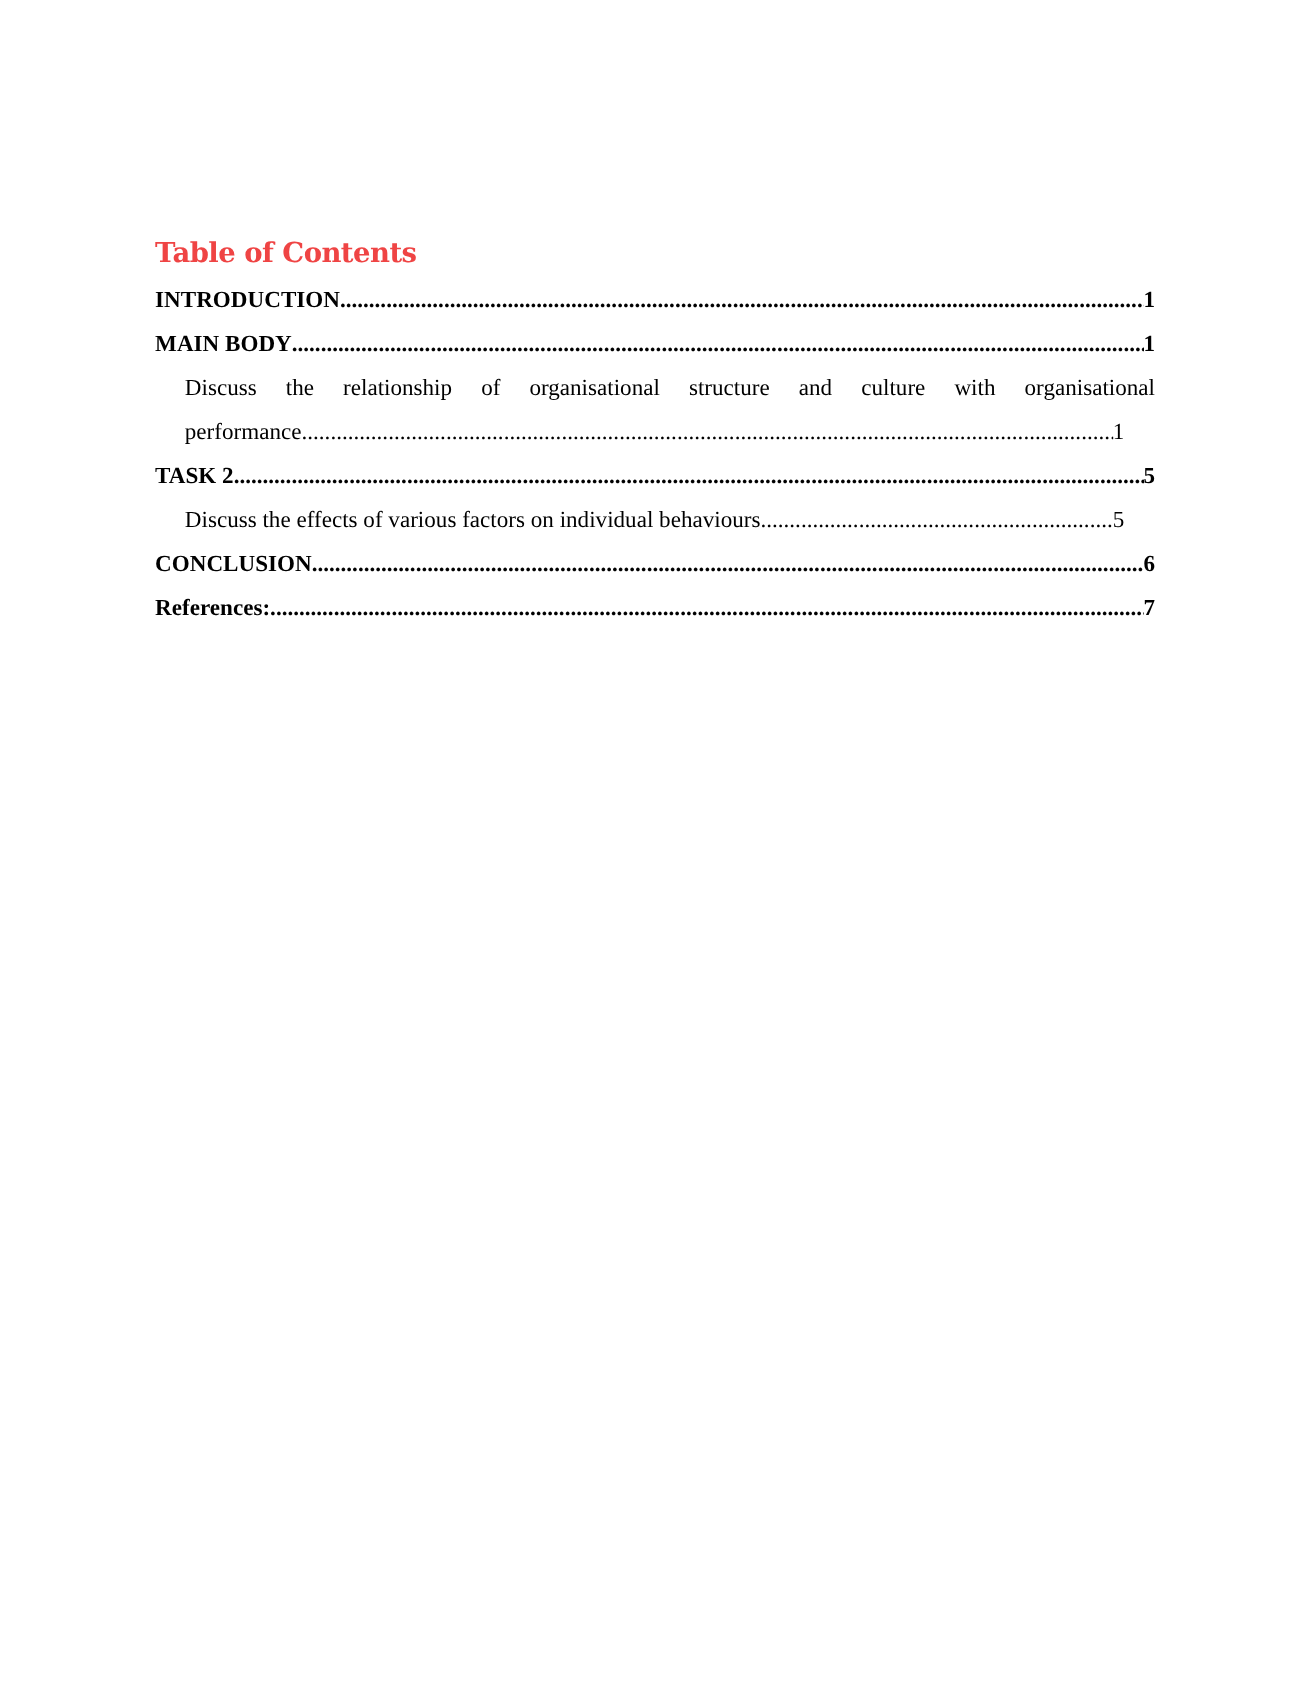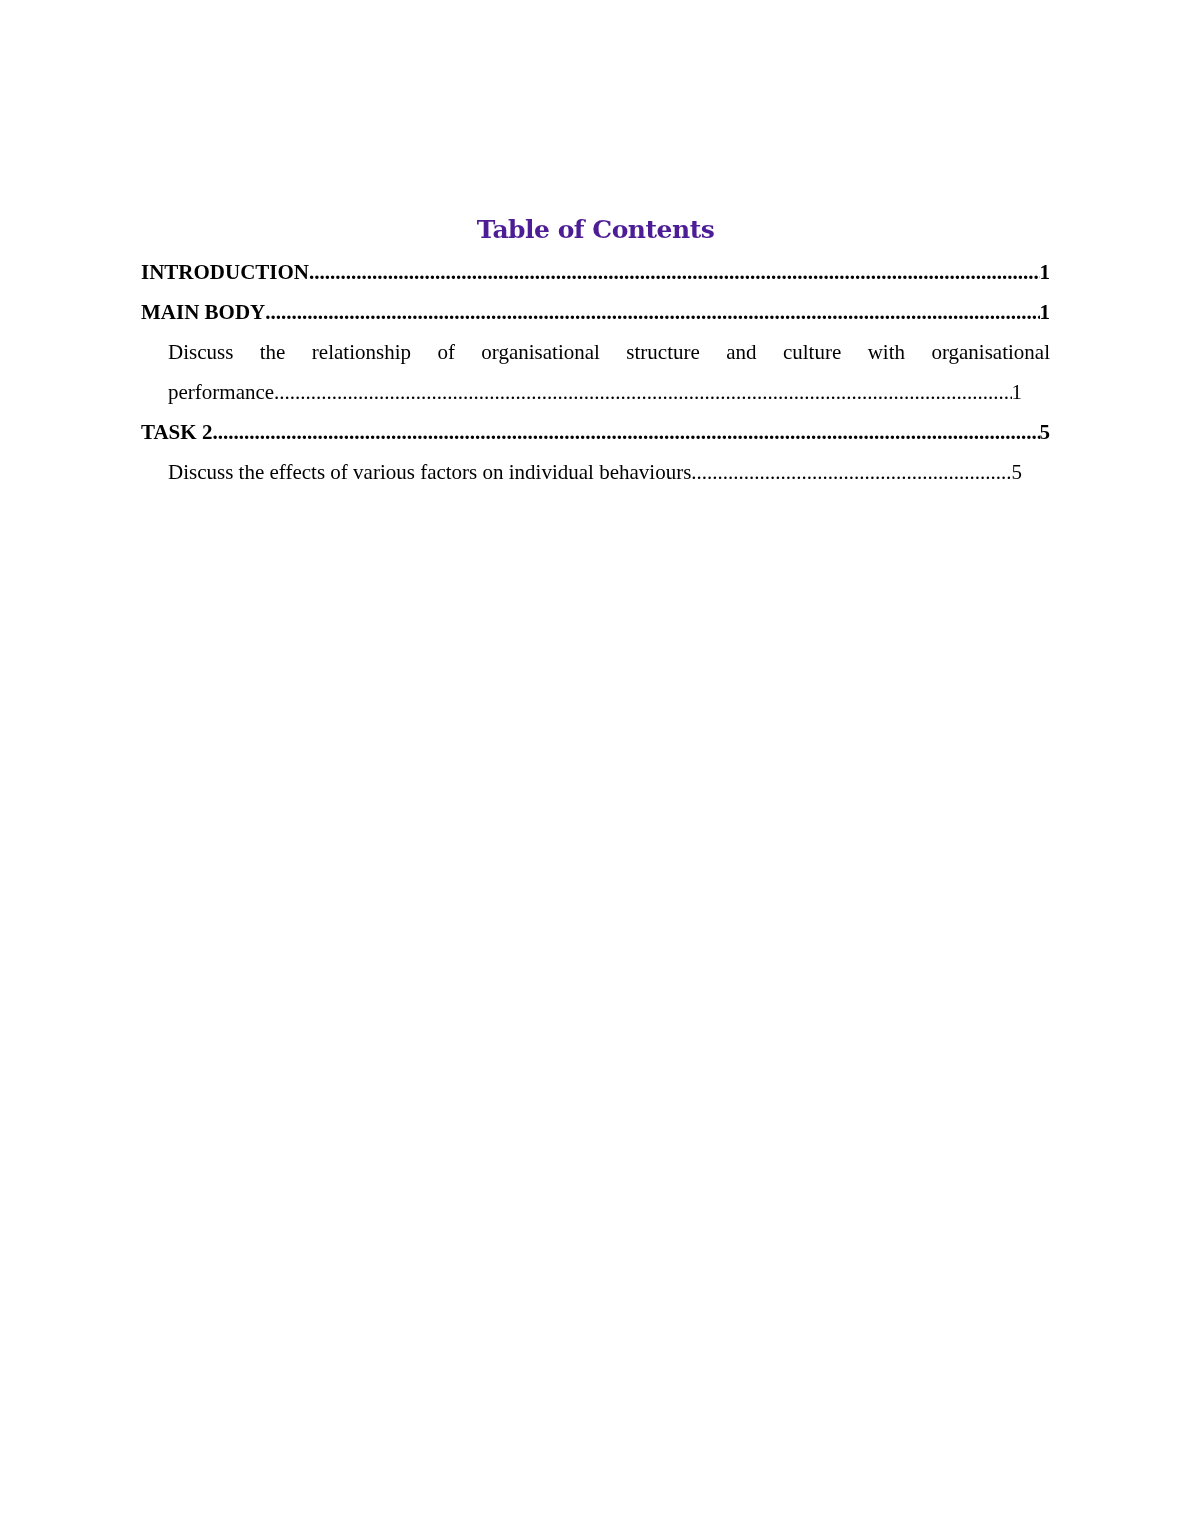--- a/index.html
+++ b/index.html
@@ -3,26 +3,25 @@
 <meta charset="utf-8">
 <style>
   html, body { margin: 0; padding: 0; background: #ffffff; }
   body { width: 1190px; height: 1540px; position: relative; overflow: hidden; }
   .page { position: absolute; left: 0; top: 0; width: 1190px; height: 1540px; background: #fff; }
   .toc { position: absolute; left: 141px; top: 212px; width: 909px; }
   .toc-title {
     font-family: "DejaVu Serif", serif;
     font-weight: bold;
     font-size: 25px;
-    color: #4c1d95;
+    color: #ef4444;
     margin: 0 0 4px 0;
     height: 36px;
     line-height: 36px;
     letter-spacing: -0.5px;
-    text-align: center;
   }
   .entry {
     font-family: "Liberation Serif", serif;
     font-size: 21px;
     color: #000;
     line-height: 40px;
     position: relative;
   }
   .entry.l1 { padding-left: 0; font-weight: bold; }
   .entry.l2 { padding-left: 27px; }
@@ -75,15 +74,29 @@
     </div>
 
     <div class="entry l2">
       <div class="line short">
         <span class="text">Discuss the effects of various factors on individual behaviours</span>
         <span class="leader"></span>
         <span class="page-num">5</span>
       </div>
     </div>
 
+    <div class="entry l1">
+      <div class="line">
+        <span class="text">CONCLUSION</span>
+        <span class="leader"></span>
+        <span class="page-num">6</span>
+      </div>
+    </div>
 
+    <div class="entry l1">
+      <div class="line">
+        <span class="text">References:</span>
+        <span class="leader"></span>
+        <span class="page-num">7</span>
+      </div>
+    </div>
   </div>
 </div>
 
 </body></html>

